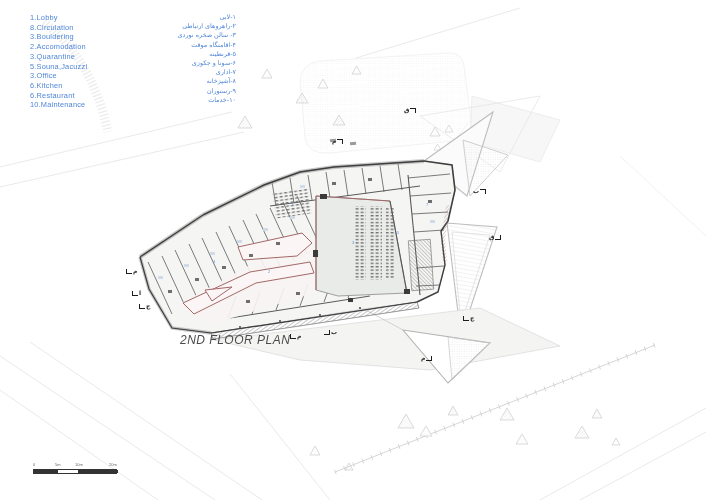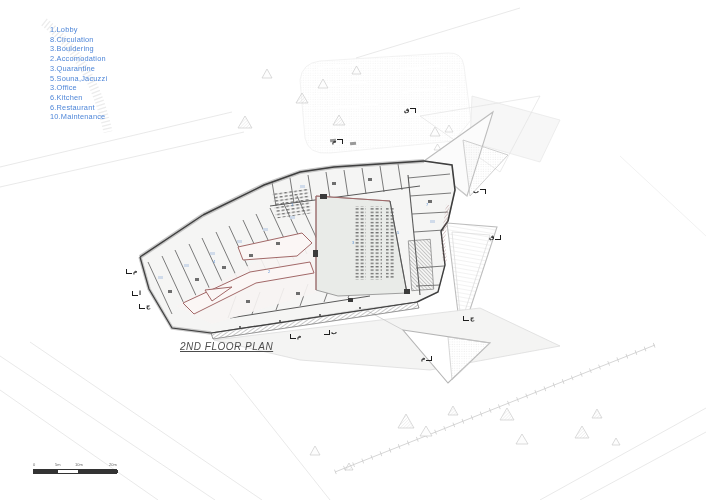--- a/index.html
+++ b/index.html
@@ -1,25 +1,25 @@
 <!DOCTYPE html>
 <html><head>
 <meta charset="utf-8">
 <style>
   html,body{margin:0;padding:0;background:#ffffff;}
   #canvas{position:relative;width:706px;height:500px;background:#ffffff;overflow:hidden;
           font-family:"Liberation Sans",sans-serif;}
   svg{position:absolute;left:0;top:0;}
   
-  #legend-en{position:absolute;left:30px;top:25px;color:#4e86d8;font-size:7.4px;line-height:9.7px;letter-spacing:.2px;margin-left:20px;}
+  #legend-en{position:absolute;left:30px;top:13px;color:#4e86d8;font-size:7.4px;line-height:9.7px;letter-spacing:.2px;}
   #legend-fa{position:absolute;left:148px;top:13px;width:88px;color:#4e86d8;font-size:6.4px;line-height:9.2px;
              direction:rtl;text-align:right;font-family:"DejaVu Sans",sans-serif;}
   
-  #plan-title{position:absolute;left:180px;top:341px;font-size:10px;font-style:italic;
-              color:#4c4c4c;letter-spacing:.5px;white-space:nowrap;text-decoration:underline;}
+  #plan-title{position:absolute;left:180px;top:333px;font-size:12px;font-style:italic;
+              color:#4c4c4c;letter-spacing:.5px;white-space:nowrap;}
   
   #scalebar{position:absolute;left:33px;top:462px;width:84px;height:14px;}
   #scalebar .labels{position:relative;height:5px;font-size:4px;color:#666;}
   #scalebar .labels span{position:absolute;top:0;}
   #scalebar .bar{position:relative;margin-top:2px;height:3px;border:0.5px solid #333;background:#fff;}
   #scalebar .seg{position:absolute;top:0;height:100%;}
   
   .smk{position:absolute;display:flex;align-items:flex-end;gap:1px;color:#1d1d1d;
        font-size:6px;font-weight:bold;font-family:"DejaVu Sans",sans-serif;line-height:6px;}
   .smk .br{width:5px;height:4px;display:inline-block;}
@@ -270,20 +270,32 @@
     <div>3.Bouldering</div>
     <div>2.Accomodation</div>
     <div>3.Quarantine</div>
     <div>5.Souna,Jacuzzi</div>
     <div>3.Office</div>
     <div>6.Kitchen</div>
     <div>6.Restaurant</div>
     <div>10.Maintenance</div>
   </div>
 
+  <div id="legend-fa">
+    <div>۱-لابی</div>
+    <div>۲-راهروهای ارتباطی</div>
+    <div>۳- سالن صخره نوردی</div>
+    <div>۴-اقامتگاه موقت</div>
+    <div>۵-قرنطینه</div>
+    <div>۶-سونا و جکوزی</div>
+    <div>۷-اداری</div>
+    <div>۸-آشپزخانه</div>
+    <div>۹-رستوران</div>
+    <div>۱۰-خدمات</div>
+  </div>
 
   <div id="plan-title">2ND FLOOR PLAN</div>
 
   <span class="rlb" style="left:291px;top:203px">1</span>
   <span class="rlb" style="left:268px;top:270px">2</span>
   <span class="rlb" style="left:352px;top:241px">3</span>
   <span class="rlb" style="left:213px;top:260px">4</span>
   <span class="rlb" style="left:397px;top:231px">5</span>
   <span class="rlb" style="left:426px;top:203px">7</span>
 

